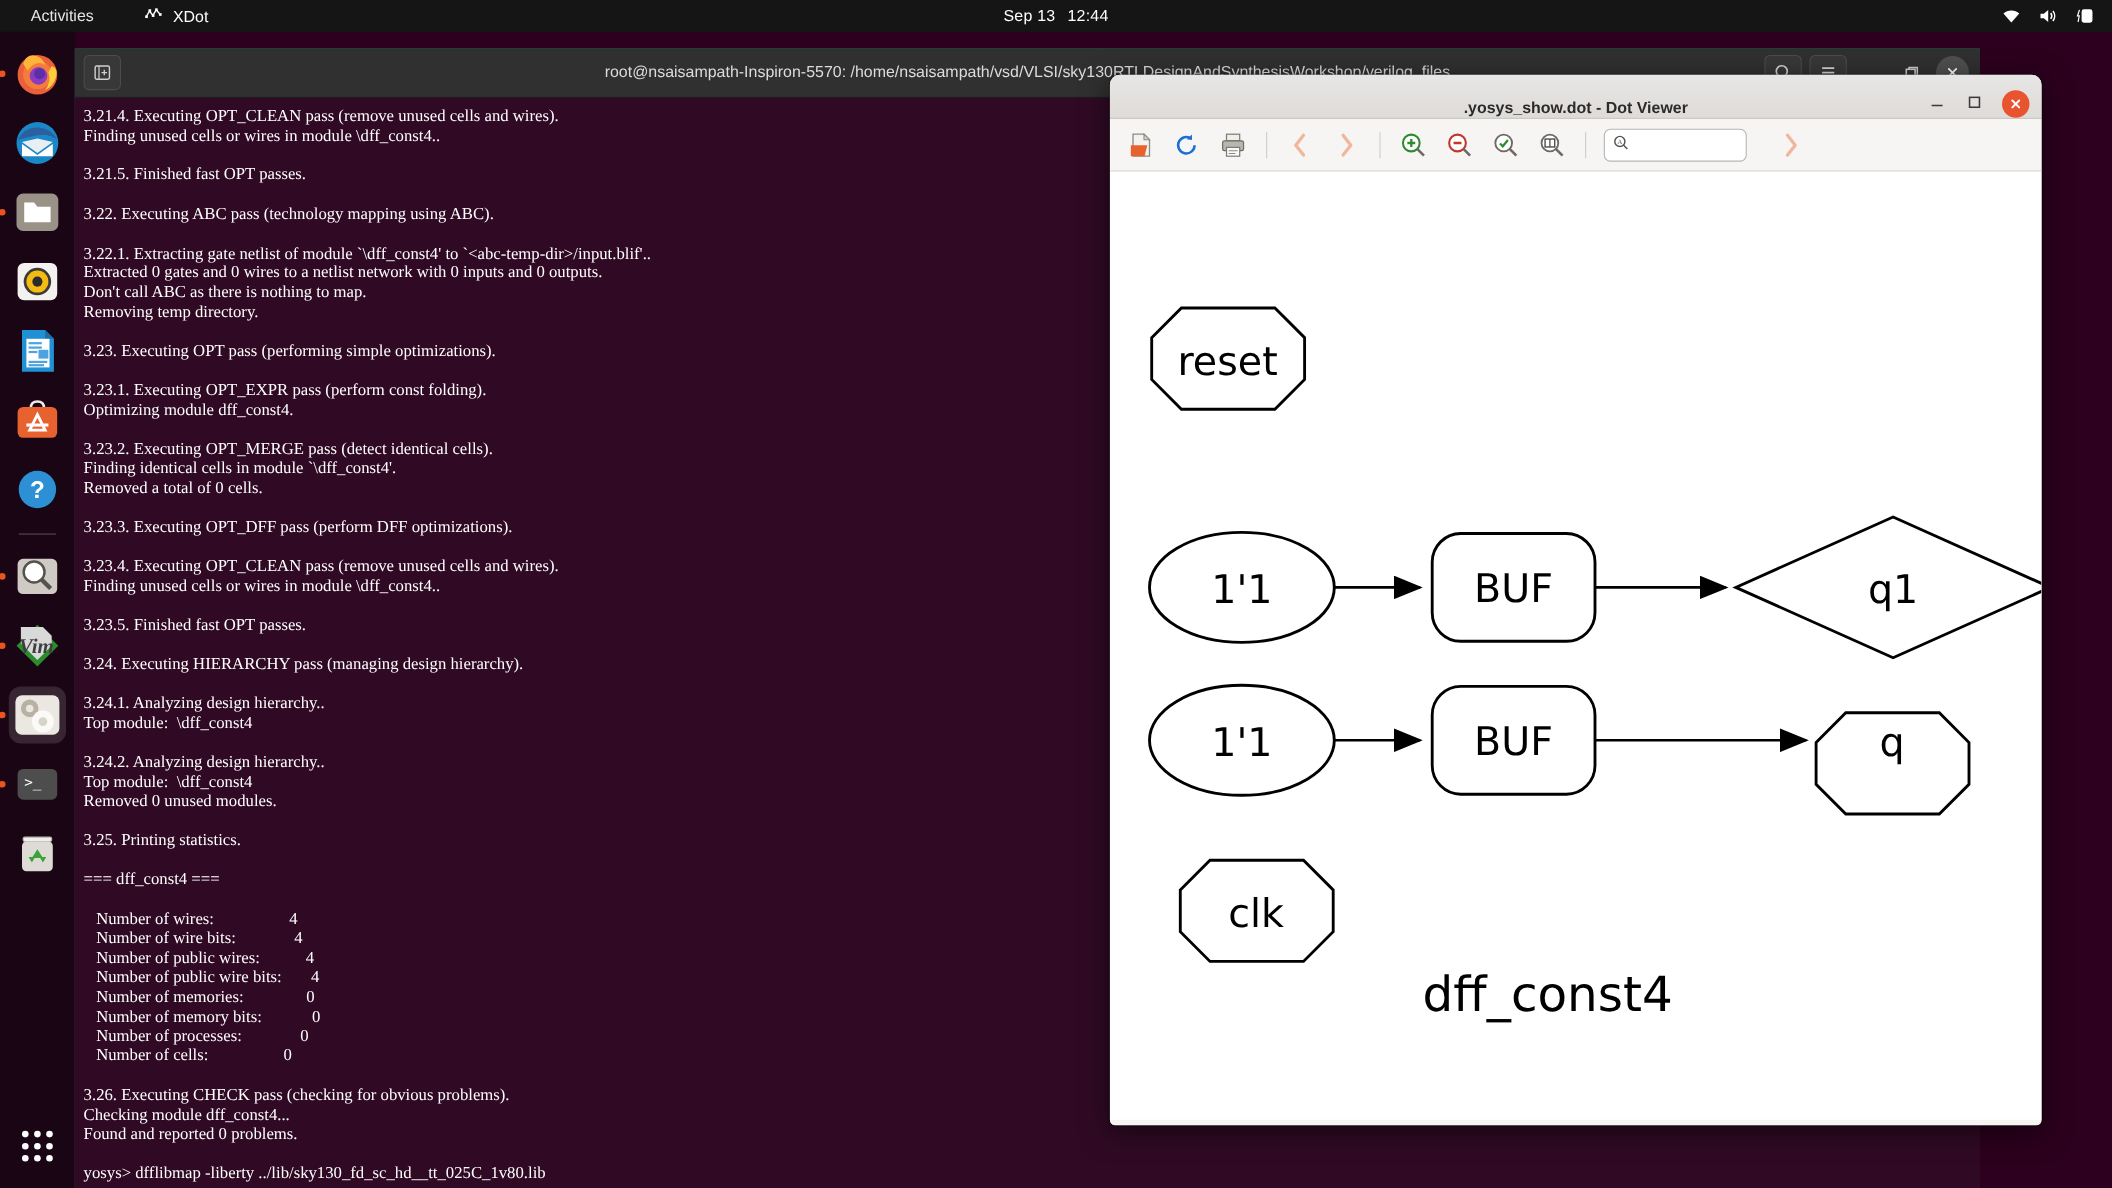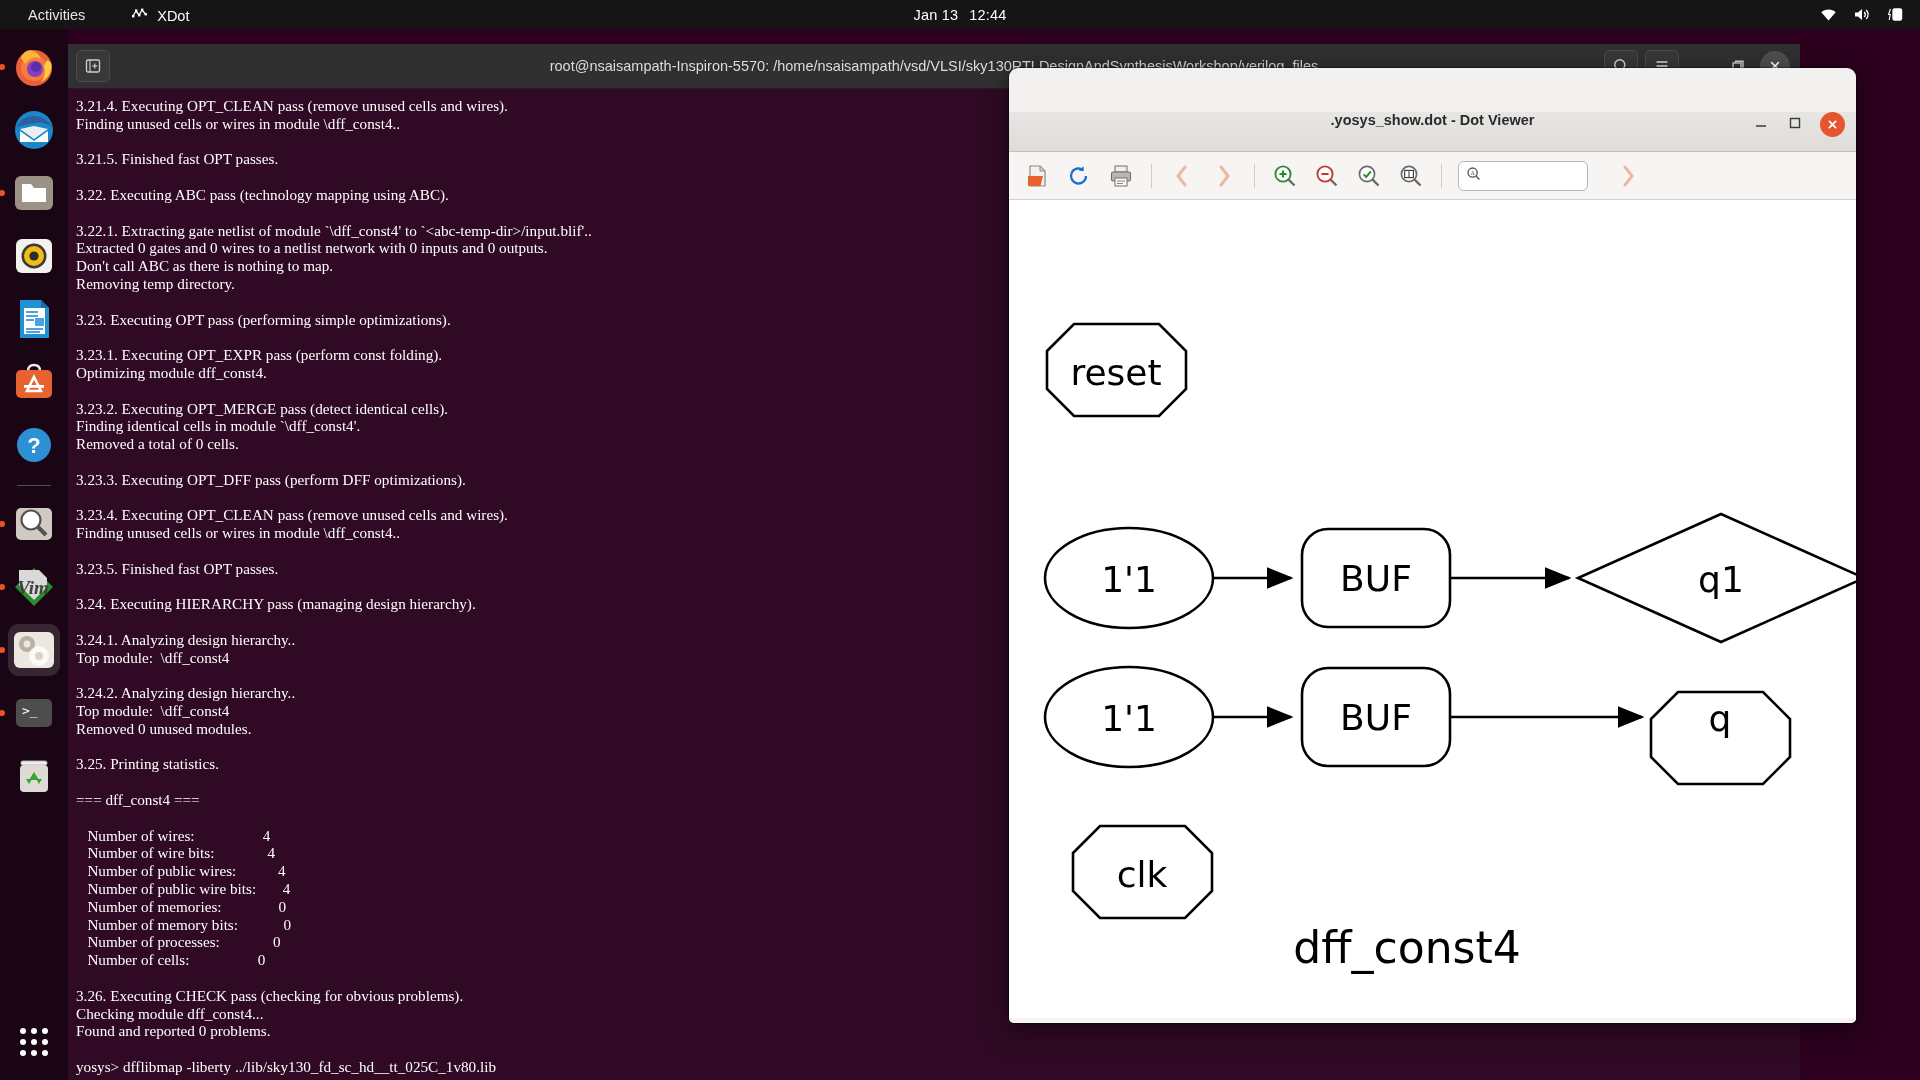--- a/index.html
+++ b/index.html
@@ -96,21 +96,21 @@
   .dot-win {
     position:absolute; left:1009px; top:68px; width:847px; height:955px;
     background:#f2f1f0; border-radius:9px 9px 5px 5px;
     box-shadow:0 6px 26px rgba(0,0,0,0.55), 0 0 0 1px rgba(0,0,0,0.35);
     display:flex; flex-direction:column; overflow:hidden;
   }
   .dot-titlebar {
     height:40px; flex-shrink:0;
     background:linear-gradient(#e8e6e4,#dedbd9);
     border-bottom:1px solid #c2bfbc;
-    display:flex; align-items:flex-start; position:relative;margin-top:44px;
+    display:flex; align-items:flex-end; position:relative;
   }
   .dot-title {
     position:absolute; left:50%; transform:translateX(-50%);
     font-size:14.5px; font-weight:bold; color:#2b2b2b; white-space:nowrap;
   }
   .dot-ctls { margin-left:auto; margin-right:11px; display:flex; align-items:center; gap:16px; }
   .dot-ctl { color:#3a3a3a; font-size:14px; width:18px; text-align:center; }
   .dot-close {
     width:25px; height:25px; border-radius:50%; background:#e8542f; color:#ffffff;
     display:flex; align-items:center; justify-content:center; font-size:14px; font-weight:bold;
@@ -157,21 +157,21 @@
             <rect x="4" y="3.4" width="2.4" height="2.4"></rect>
             <rect x="7" y="8" width="2.4" height="2.4"></rect>
             <rect x="10" y="2.6" width="2.4" height="2.4"></rect>
             <rect x="13.5" y="7" width="2.4" height="2.4"></rect>
           </g>
         </svg>
       </span>
       <span>XDot</span>
     </div>
     <div class="clock">
-      <span>Jan 13</span>
+      <span>Sep 13</span>
       <span>12:44</span>
     </div>
     <div class="tray">
       <span>
         <svg width="19" height="15" viewBox="0 0 19 15">
             <path d="M9.5 13.4 L2.3 5.3 C4.2 3.5 6.7 2.5 9.5 2.5 C12.3 2.5 14.8 3.5 16.7 5.3 Z" fill="#ffffff"></path>
           </svg>
       </span>
       <span>
         <svg width="19" height="15" viewBox="0 0 19 15">

